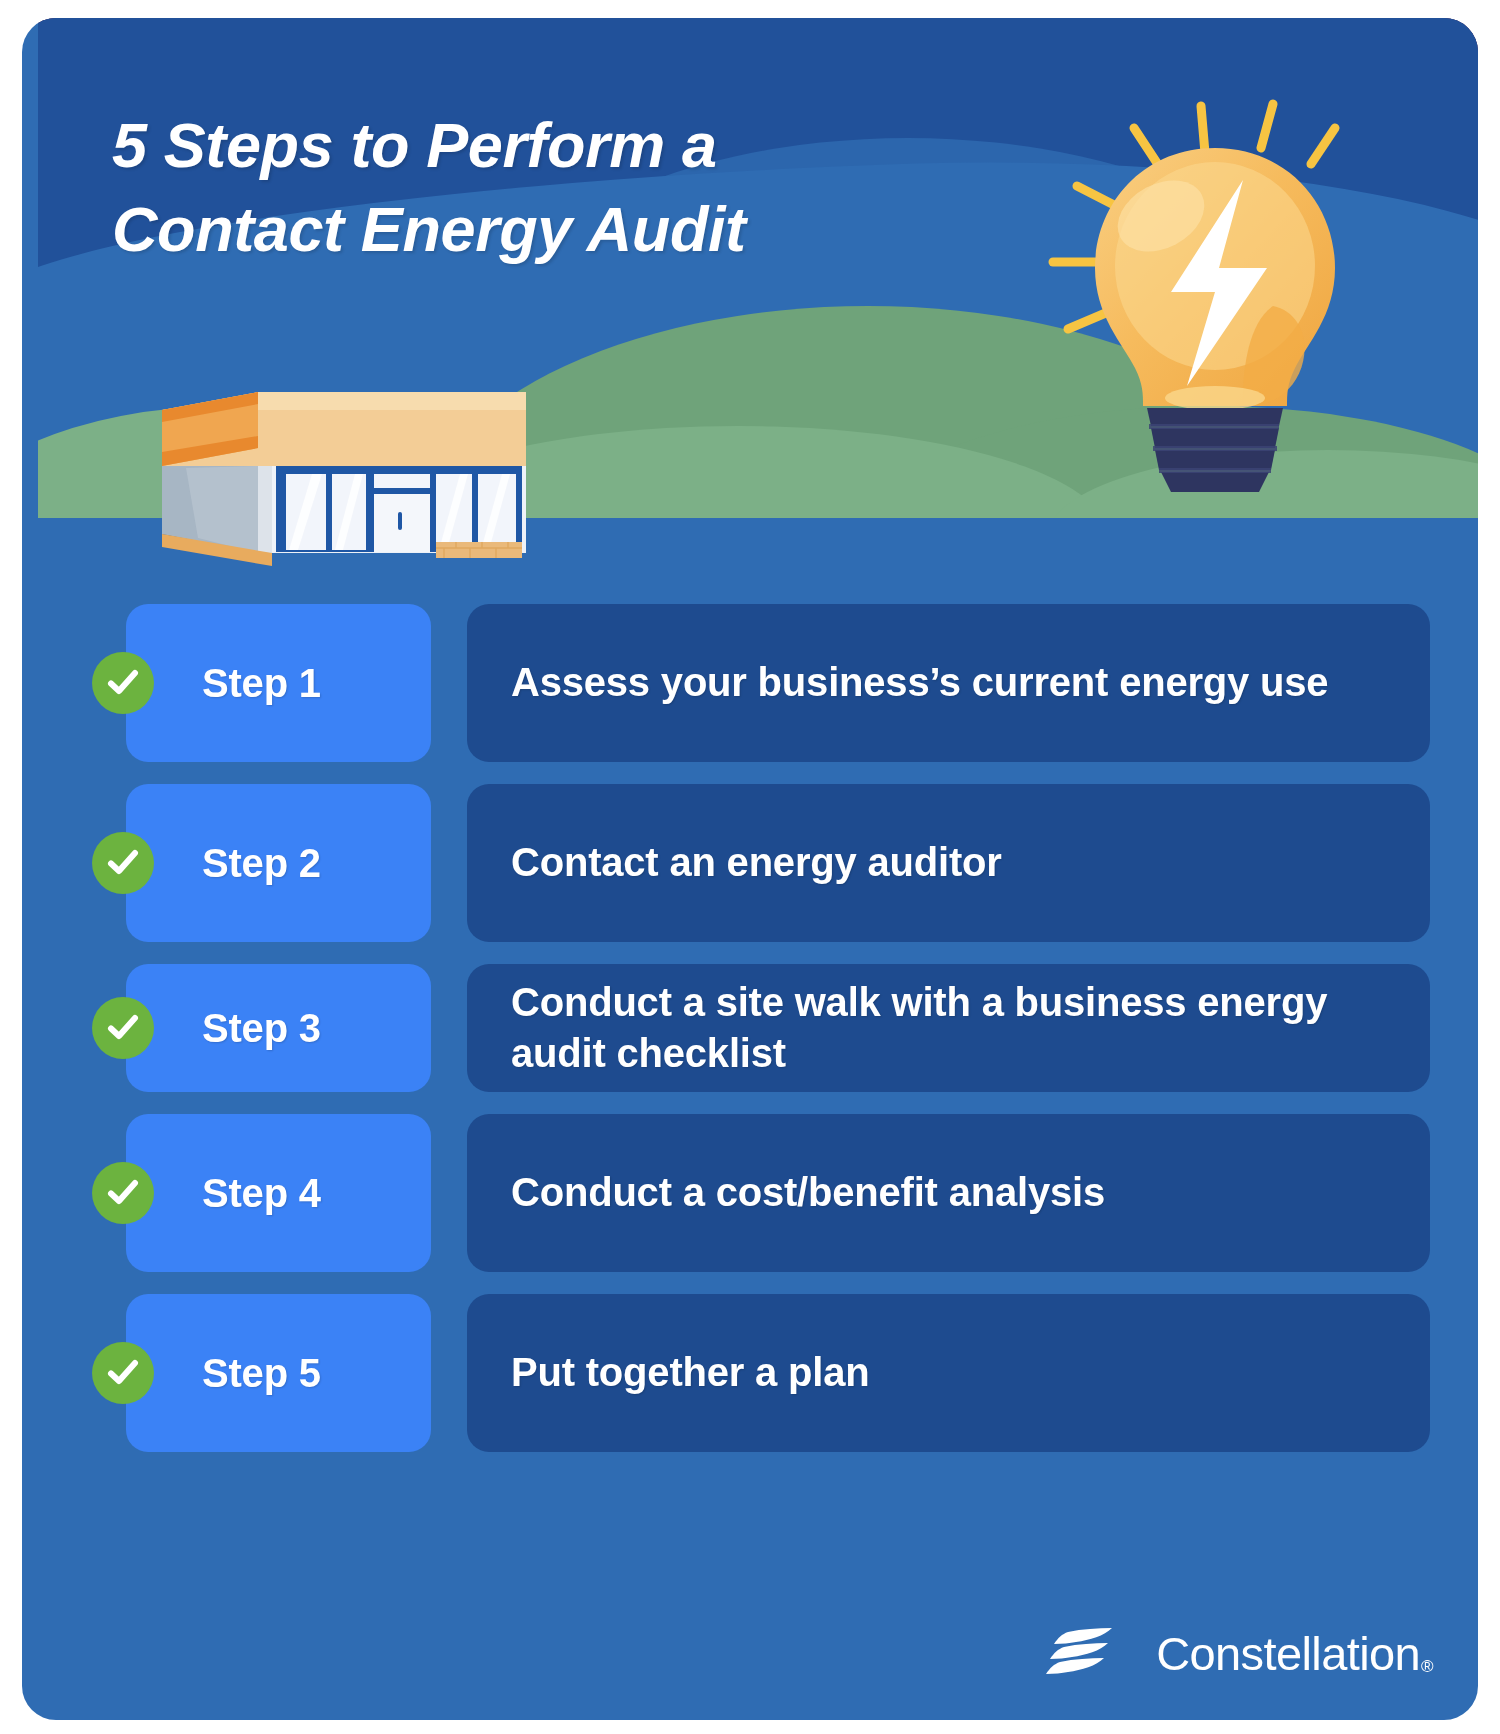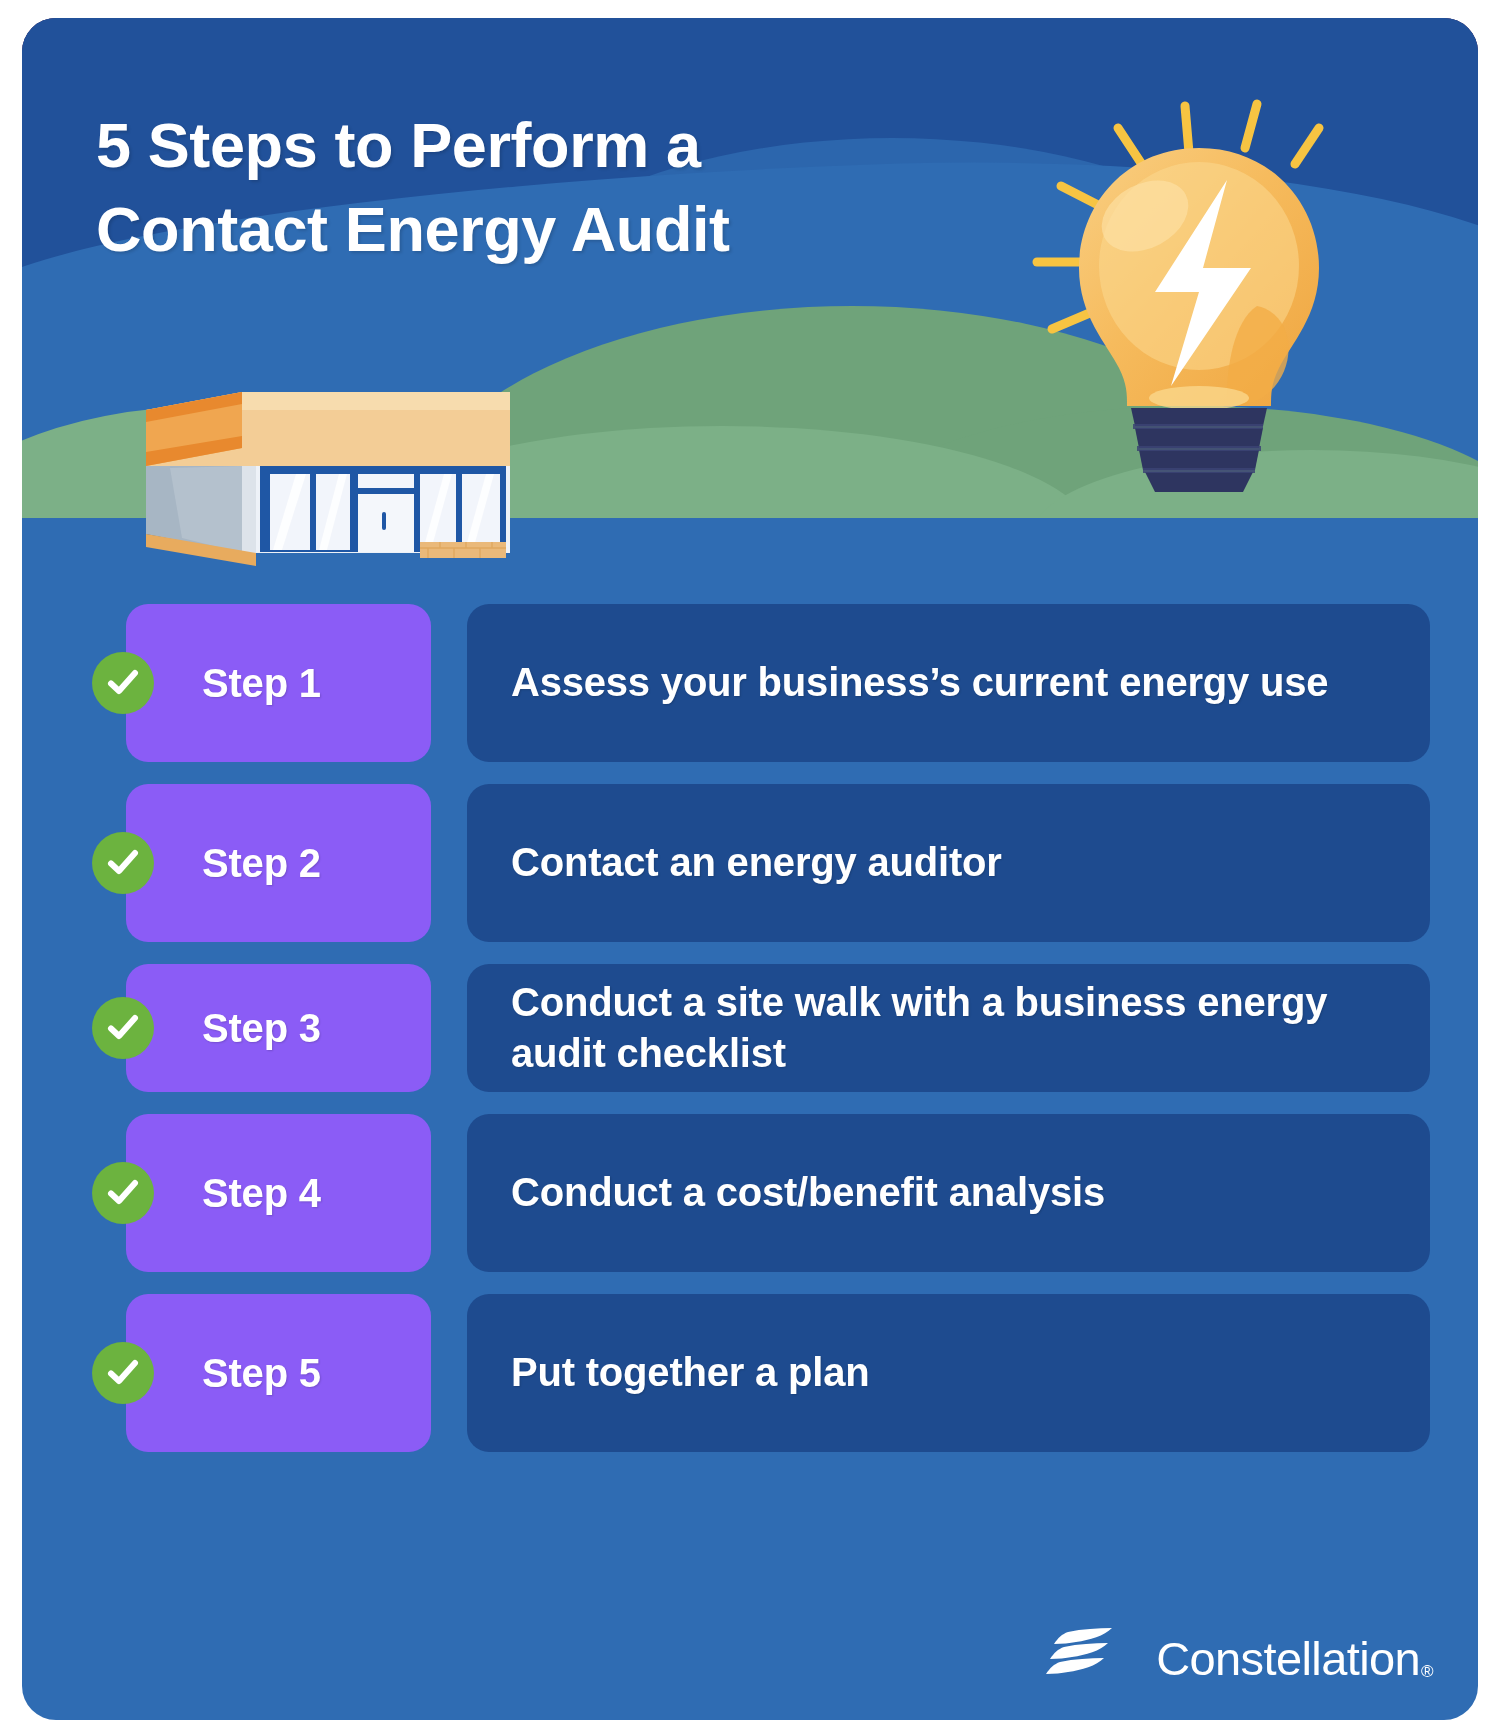--- a/index.html
+++ b/index.html
@@ -26,25 +26,26 @@
     width: 1456px;
     height: 1702px;
     border-radius: 34px;
     overflow: hidden;
     background: #2f6cb3;
   }
 
   
   .scene {
     position: absolute;
-    left: 0; top: 0;
+    left: 16px; top: 0;
     width: 100%;
     height: 560px;
     overflow: hidden;
     background: #b91c1c;
+    font-style: italic;
   }
   .scene-sky {
     position: absolute;
     left: 0; top: 0; right: 0; bottom: 0;
     background: #21539b;
   }
   
   .sky-dark {
     position: absolute;
     left: 0; top: 0; width: 100%; height: 330px;
@@ -192,21 +193,21 @@
     background: #6cb33f;
     display: flex;
     align-items: center;
     justify-content: center;
     z-index: 4;
   }
   .check-badge svg { display: block; }
 
   .step-label-card {
     width: 305px;
-    background: #8b5cf6;
+    background: #3b82f6;
     border-radius: 22px;
     display: flex;
     align-items: center;
     padding-left: 76px;
     box-sizing: border-box;
     color: #ffffff;
     font-size: 40px;
     font-weight: bold;
     letter-spacing: -0.2px;
     text-shadow: 1px 1px 2px rgba(0,0,0,0.16);
@@ -228,21 +229,21 @@
     letter-spacing: -0.2px;
     text-shadow: 1px 1px 2px rgba(0,0,0,0.16);
   }
 
   
   .footer {
     position: absolute;
     right: 46px;
     bottom: 34px;
     display: flex;
-    align-items: flex-end;
+    align-items: flex-start;
     gap: 38px;
     z-index: 6;
   }
   .logo-mark { display: block; }
   .logo-text {
     color: #ffffff;
     font-size: 47px;
     letter-spacing: -0.6px;
     font-weight: normal;
     position: relative;

